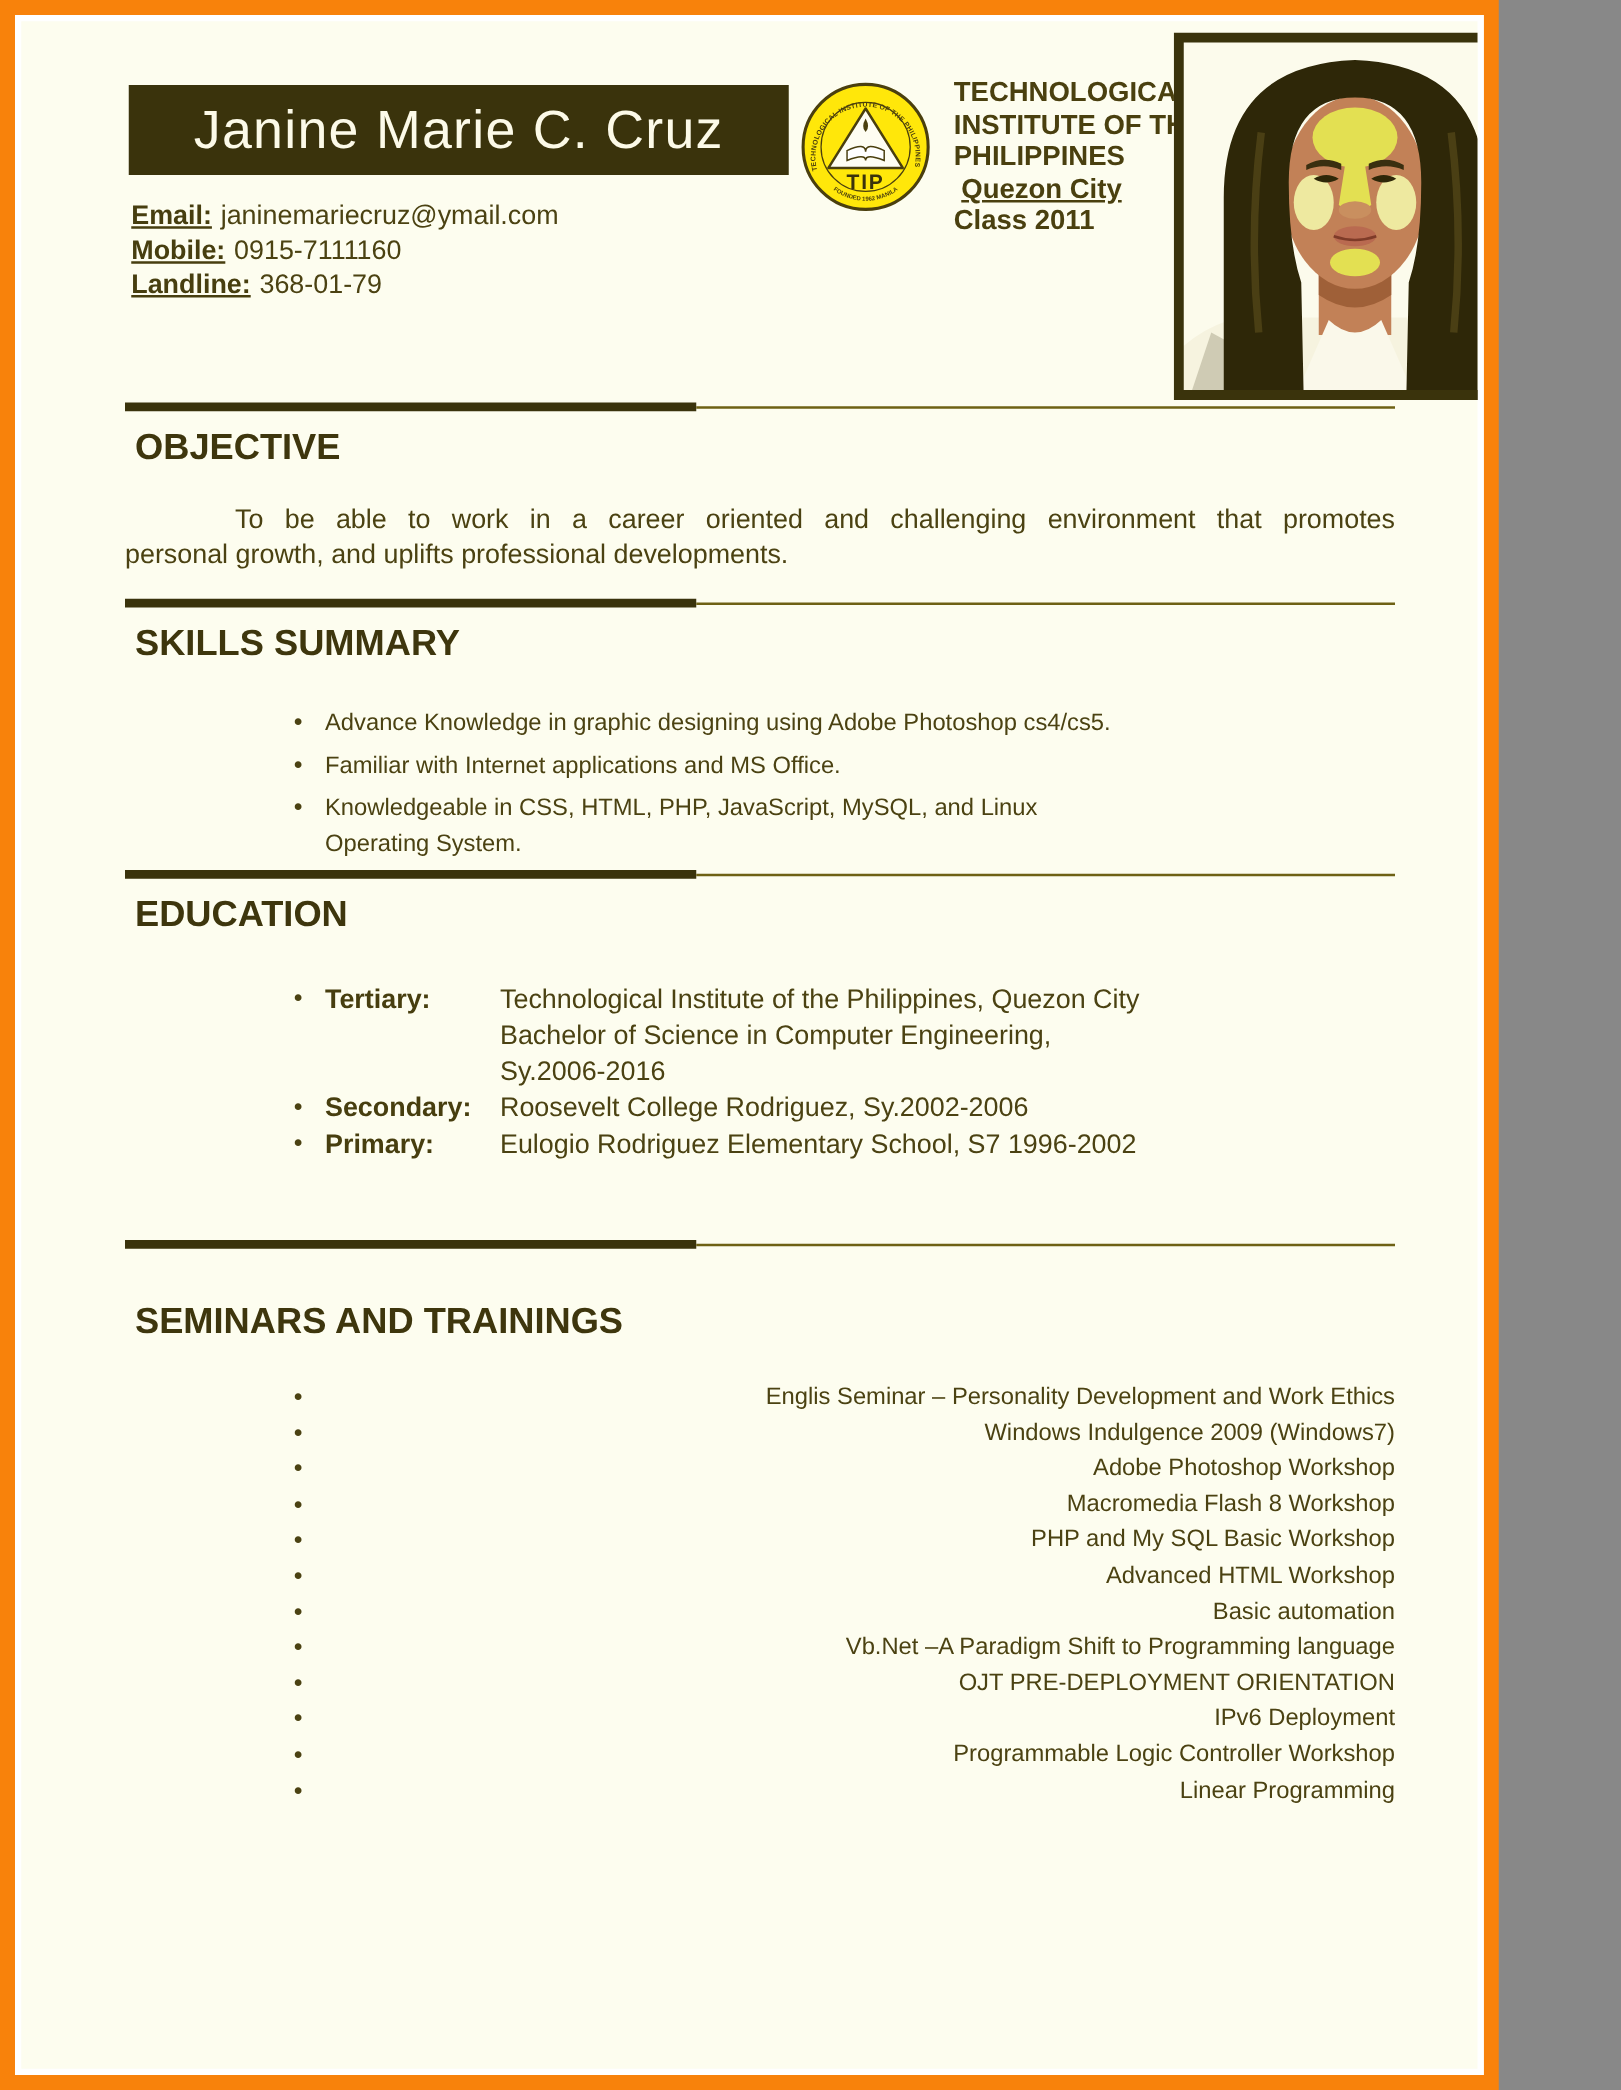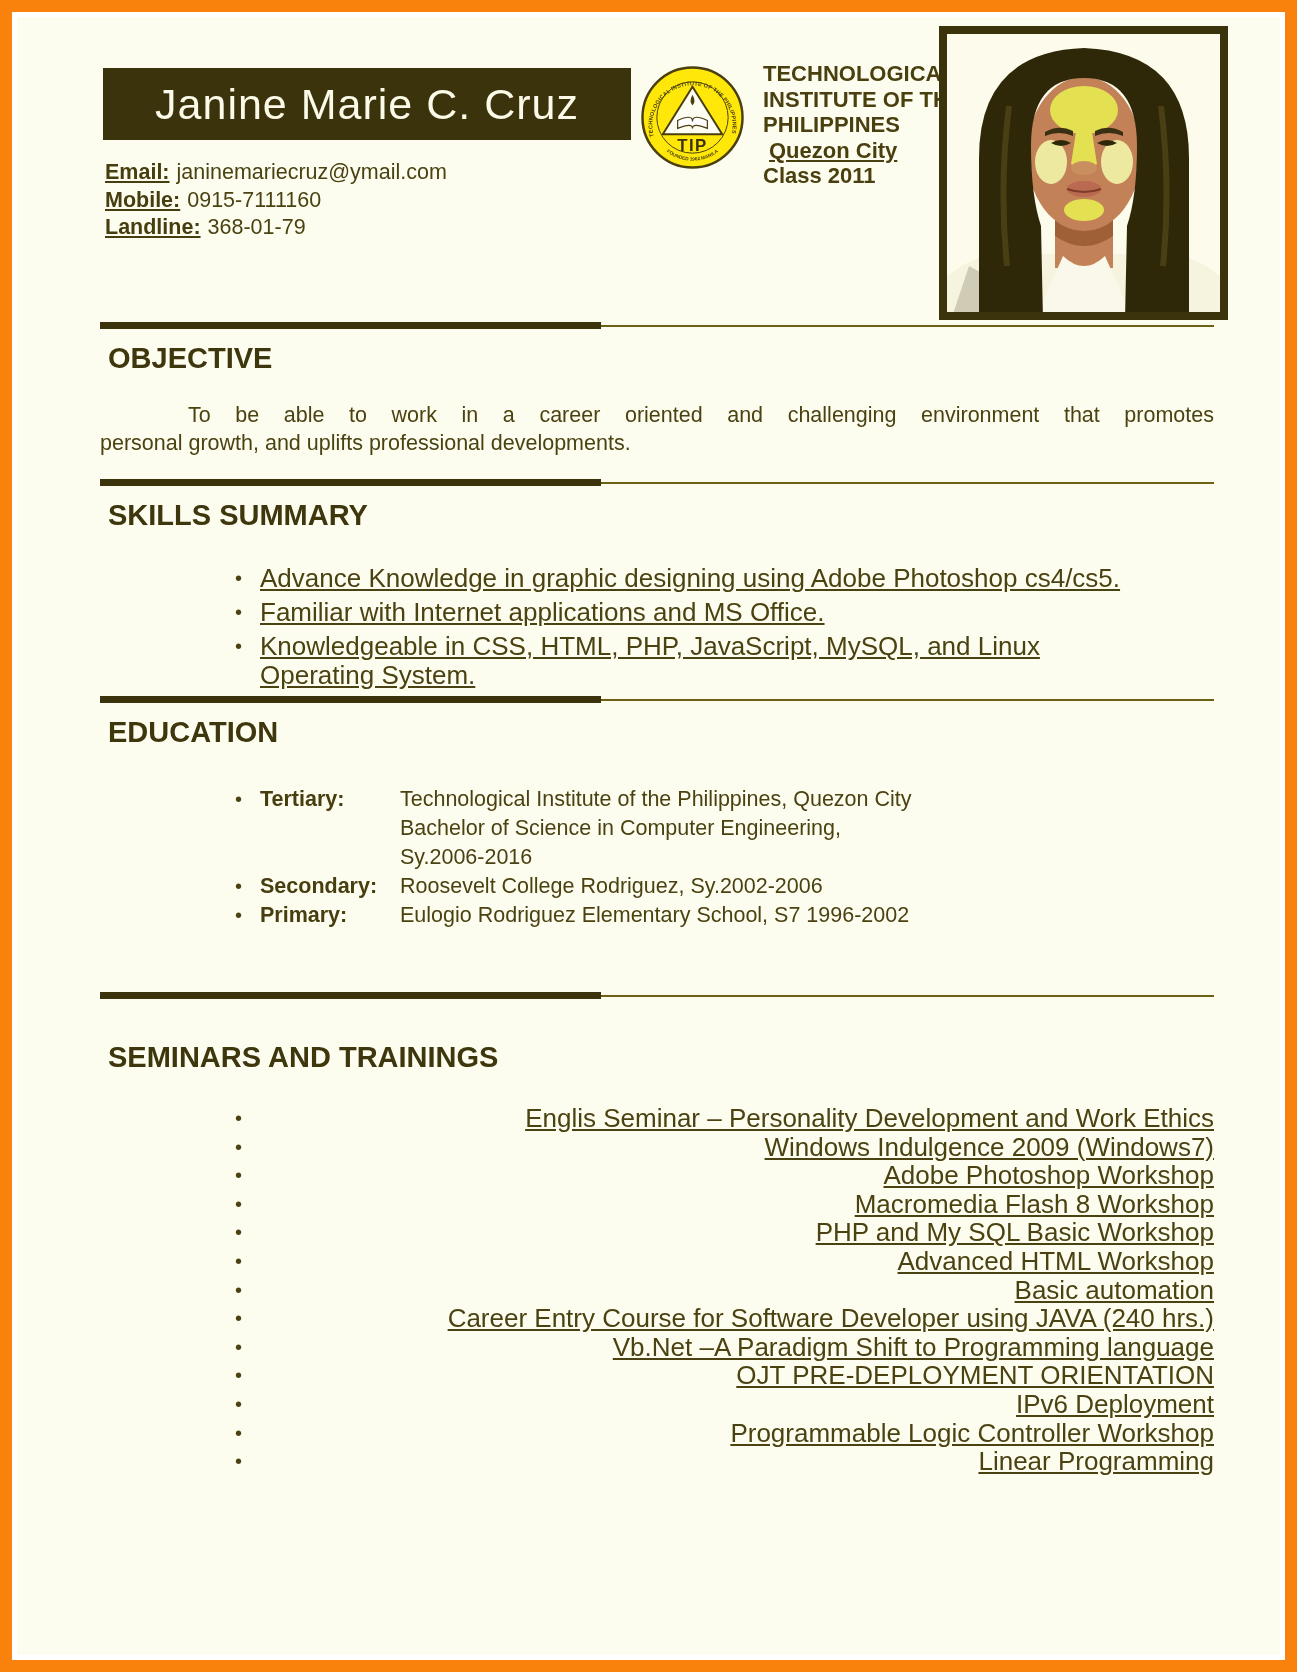--- a/index.html
+++ b/index.html
@@ -1,18 +1,18 @@
 <!DOCTYPE html>
 <html><head>
 <meta charset="utf-8">
 <style>
   html,body{margin:0;padding:0;background:#888;}
   *{box-sizing:border-box;}
   .frame{
-    width:1297px;height:1672px;
+    width:1199px;height:1672px;
     background:#F8820B;
     padding:12px;
     font-family:"Liberation Sans","DejaVu Sans",sans-serif;
   }
   .inner{
     width:100%;height:100%;
     border:5px solid #FFFFFF;
     background:#FDFDEF;
     position:relative;
     overflow:hidden;
@@ -53,22 +53,21 @@
     font-size:29px;font-weight:bold;color:#3E360D;
     margin:13px 0 0 8px;letter-spacing:0;
   }
   h2.h-seminars{margin-top:42px;}
   .obj{
     margin:26px 0 0 0;font-size:21.5px;line-height:28px;
   }
   .obj .line1{text-indent:88px;text-align:justify;text-align-last:justify;}
   ul.blist{
     list-style:none;margin:32px 0 0 0;padding:0 0 0 133px;
-    font-size:26px;
-    text-decoration:underline;
+    font-size:19px;
   }
   ul.blist li{
     position:relative;padding-left:27px;line-height:29px;margin-bottom:5px;
   }
   ul.blist li::before{
     content:"\2022";position:absolute;left:2px;top:0;font-size:20px;color:#4B4212;
   }
   ul.blist li div{white-space:nowrap;}
   ul.seminars{margin-top:30px;}
   ul.seminars li{line-height:28.6px;margin-bottom:0;text-align:right;}
@@ -239,23 +238,20 @@
         <li>
             <div>PHP and My SQL Basic Workshop</div>
           </li>
         <li>
             <div>Advanced HTML Workshop</div>
           </li>
         <li>
             <div>Basic automation</div>
           </li>
         <li>
-            <div>Career Entry Course for Software Developer using JAVA (240 hrs.)</div>
-          </li>
-        <li>
             <div>Vb.Net –A Paradigm Shift to Programming language</div>
           </li>
         <li>
             <div>OJT PRE-DEPLOYMENT ORIENTATION</div>
           </li>
         <li>
             <div>IPv6 Deployment</div>
           </li>
         <li>
             <div>Programmable Logic Controller Workshop</div>

